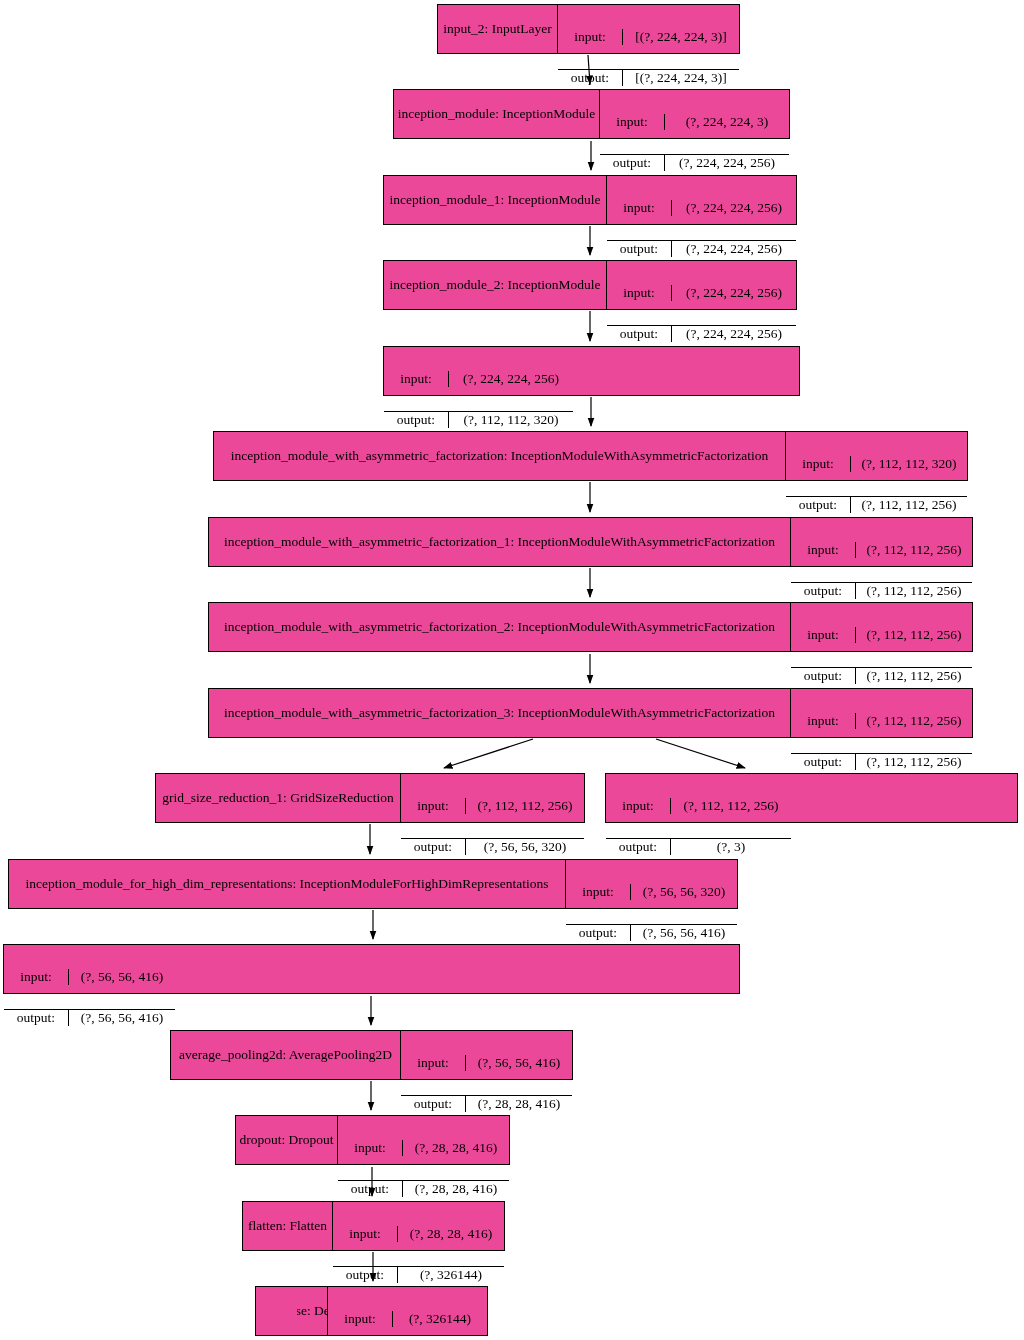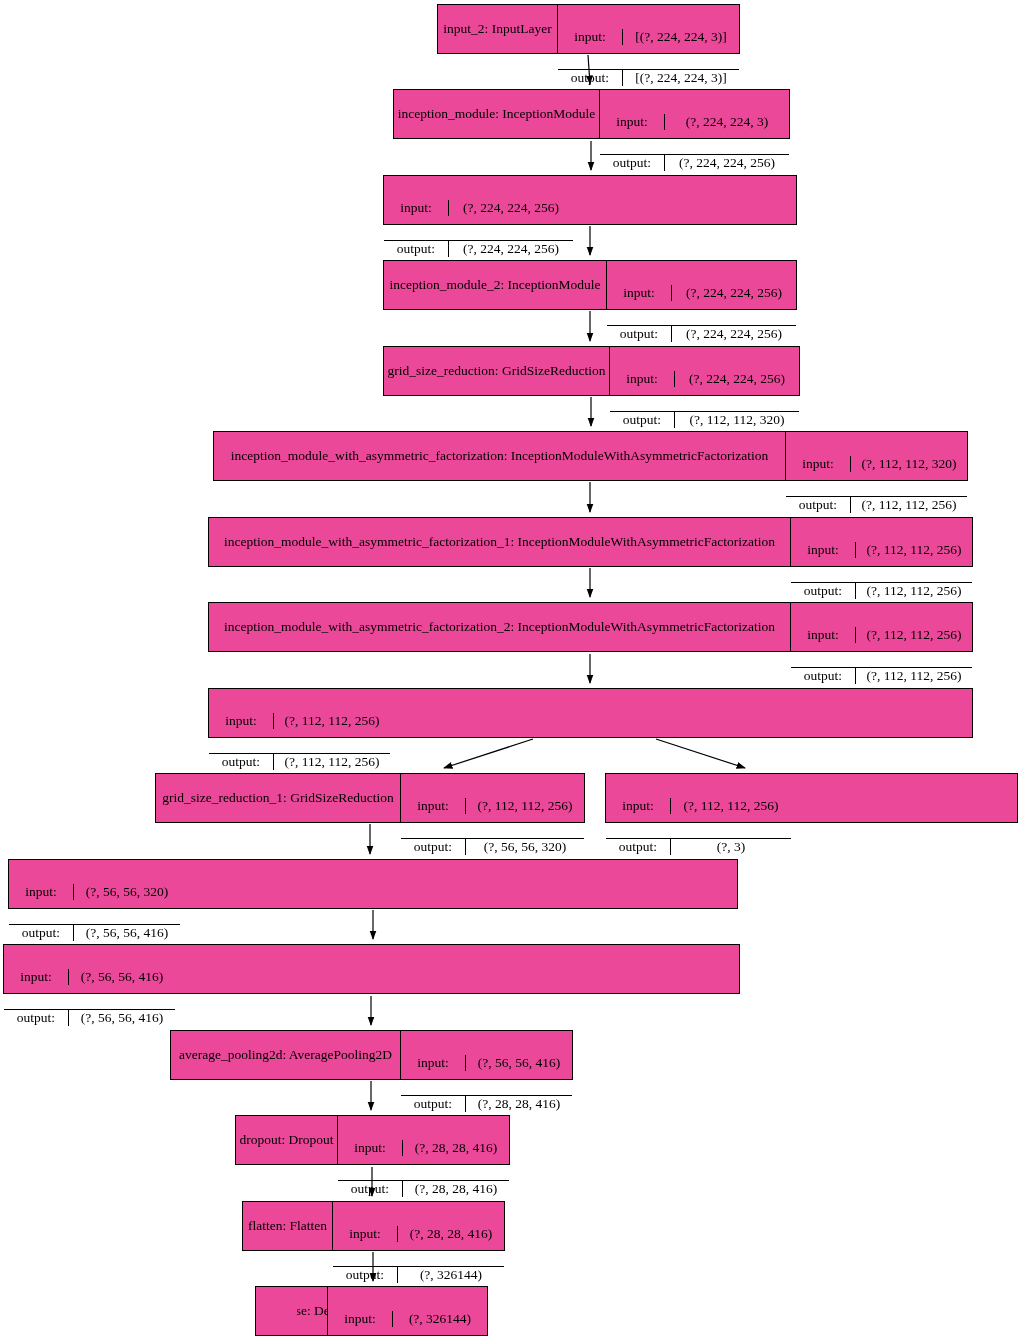--- a/index.html
+++ b/index.html
@@ -92,20 +92,21 @@
           <div class="v" style="width:116px;">(?, 224, 224, 3)</div>
         </div>
       <div class="io-row">
           <div class="k">output:</div>
           <div class="v" style="width:116px;">(?, 224, 224, 256)</div>
         </div>
     </div>
   </div>
 
   <div class="node" style="left:383px;top:175px;width:414px;">
+    <div class="name">inception_module_1: InceptionModule</div>
     <div class="io">
       <div class="io-row">
           <div class="k">input:</div>
           <div class="v" style="width:116px;">(?, 224, 224, 256)</div>
         </div>
       <div class="io-row">
           <div class="k">output:</div>
           <div class="v" style="width:116px;">(?, 224, 224, 256)</div>
         </div>
     </div>
@@ -119,21 +120,20 @@
           <div class="v" style="width:116px;">(?, 224, 224, 256)</div>
         </div>
       <div class="io-row">
           <div class="k">output:</div>
           <div class="v" style="width:116px;">(?, 224, 224, 256)</div>
         </div>
     </div>
   </div>
 
   <div class="node" style="left:383px;top:346px;width:417px;">
-    <div class="name">grid_size_reduction: GridSizeReduction</div>
     <div class="io">
       <div class="io-row">
           <div class="k">input:</div>
           <div class="v" style="width:116px;">(?, 224, 224, 256)</div>
         </div>
       <div class="io-row">
           <div class="k">output:</div>
           <div class="v" style="width:116px;">(?, 112, 112, 320)</div>
         </div>
     </div>
@@ -175,20 +175,21 @@
           <div class="v" style="width:108px;">(?, 112, 112, 256)</div>
         </div>
       <div class="io-row">
           <div class="k">output:</div>
           <div class="v" style="width:108px;">(?, 112, 112, 256)</div>
         </div>
     </div>
   </div>
 
   <div class="node" style="left:208px;top:688px;width:765px;">
+    <div class="name">inception_module_with_asymmetric_factorization_3: InceptionModuleWithAsymmetricFactorization</div>
     <div class="io">
       <div class="io-row">
           <div class="k">input:</div>
           <div class="v" style="width:108px;">(?, 112, 112, 256)</div>
         </div>
       <div class="io-row">
           <div class="k">output:</div>
           <div class="v" style="width:108px;">(?, 112, 112, 256)</div>
         </div>
     </div>
@@ -215,20 +216,21 @@
           <div class="v" style="width:112px;">(?, 112, 112, 256)</div>
         </div>
       <div class="io-row">
           <div class="k">output:</div>
           <div class="v" style="width:112px;">(?, 3)</div>
         </div>
     </div>
   </div>
 
   <div class="node" style="left:8px;top:859px;width:730px;">
+    <div class="name">inception_module_for_high_dim_representations: InceptionModuleForHighDimRepresentations</div>
     <div class="io">
       <div class="io-row">
           <div class="k">input:</div>
           <div class="v" style="width:98px;">(?, 56, 56, 320)</div>
         </div>
       <div class="io-row">
           <div class="k">output:</div>
           <div class="v" style="width:98px;">(?, 56, 56, 416)</div>
         </div>
     </div>

